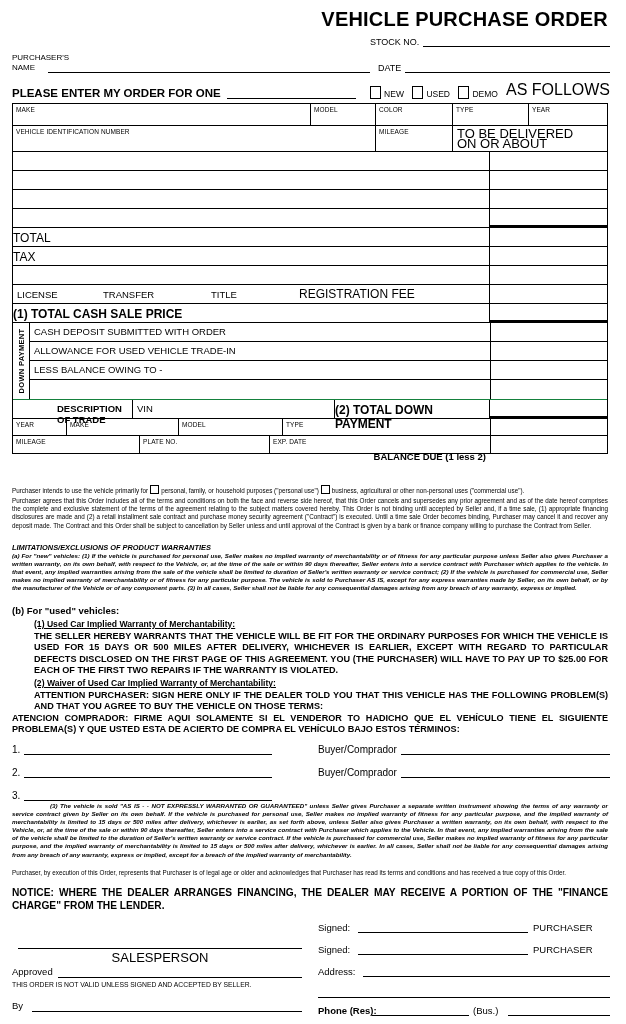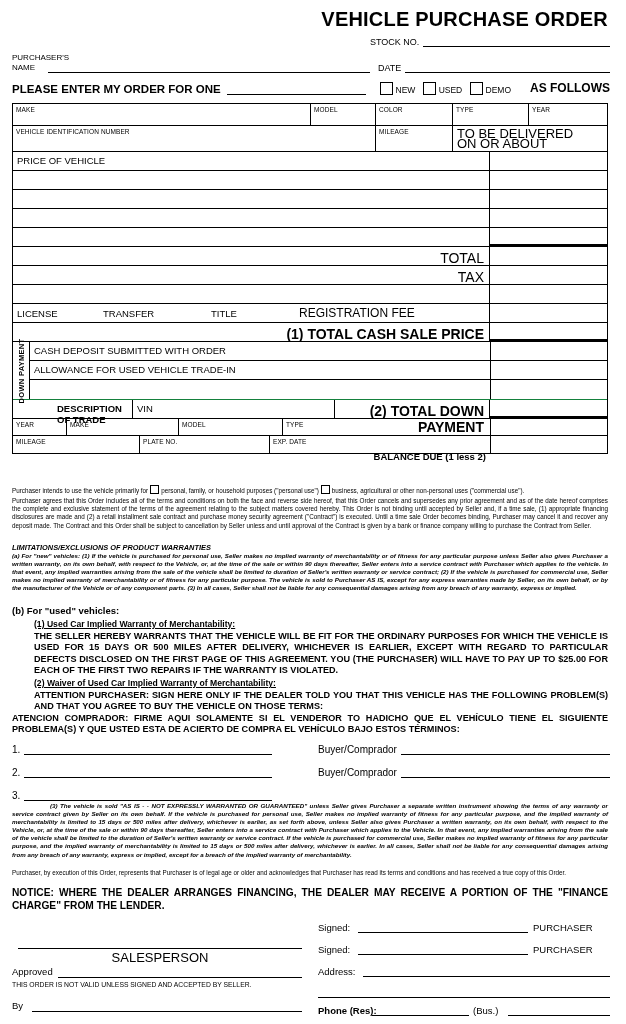--- a/index.html
+++ b/index.html
@@ -22,32 +22,32 @@
 
   .purch-lbl{position:absolute;left:12px;top:53px;font-size:8px;line-height:10px;}
   .purch-line{position:absolute;left:48px;top:72px;width:322px;border-bottom:1px solid #000;}
   .date-row{position:absolute;left:378px;top:63px;width:232px;display:flex;align-items:flex-end;font-size:9px;}
 
   .order-row{position:absolute;left:12px;top:81px;width:598px;display:flex;align-items:flex-end;}
   .order-row .big{font-size:11.5px;font-weight:bold;white-space:nowrap;}
   .order-row .orule{width:150px;border-bottom:1px solid #000;height:11px;margin:0 6px;}
   .cbx{width:11px;height:11px;border:1.2px solid #000;display:inline-block;margin:0 3px 0 8px;}
   .cb-lbl{font-size:8.5px;}
-  .asfollows{font-size:12px;font-weight:bold;margin-left:19px;white-space:nowrap;}
+  .asfollows{font-size:16px;font-weight:normal;margin-left:8px;white-space:nowrap;}
 
   
   .tbl{position:absolute;left:12px;top:103px;width:596px;border:1px solid #000;box-sizing:border-box;}
   .r{display:flex;border-bottom:1px solid #000;box-sizing:border-box;}
   .r:last-child{border-bottom:none;}
   .c{box-sizing:border-box;border-right:1px solid #000;position:relative;}
   .c:last-child{border-right:none;}
   .tiny{font-size:6.5px;padding:1.5px 0 0 3px;line-height:8px;letter-spacing:.1px;}
   .med{font-size:9.5px;padding:3px 0 0 4px;line-height:11px;}
   .amt{width:117px;flex:none;}
-  .lbl-r{font-size:14px;text-align:right;padding:3px 5px 0 0;}
+  .lbl-r{font-size:12px;padding:3px 5px 0 0;}
   .bold{font-weight:bold;}
   .h22{height:22px;}
   .h26{height:26px;}
   .h19{height:19px;}
   .h17{height:17px;}
   .thickbot{border-bottom:2px solid #000;}
 
   .dp{width:16px;flex:none;border-right:1px solid #000;position:relative;}
   .dp span{
     position:absolute;left:50%;top:50%;
@@ -145,26 +145,20 @@
       <div class="c" style="width:154px">
         <div class="med" style="font-size:13px;line-height:9.5px;padding-top:3px;">
           <span>TO BE DELIVERED</span><br>
           <span>ON OR ABOUT</span>
         </div>
         </div>
     </div>
 
     <div class="r h19">
       <div class="c" style="width:477px">
-        <div class="med">PRICE OF VEHICLE</div>
-        </div>
-      <div class="c amt"></div>
-    </div>
-    <div class="r h19">
-      <div class="c" style="width:477px">
         <div class="med"></div>
         </div>
       <div class="c amt"></div>
     </div>
     <div class="r h19">
       <div class="c" style="width:477px">
         <div class="med"></div>
         </div>
       <div class="c amt"></div>
     </div>
@@ -228,20 +222,26 @@
             <div class="med">CASH DEPOSIT SUBMITTED WITH ORDER</div>
             </div>
           <div class="c amt"></div>
         </div>
         <div class="r h19">
           <div class="c" style="width:461px">
             <div class="med">ALLOWANCE FOR USED VEHICLE TRADE-IN</div>
             </div>
           <div class="c amt"></div>
         </div>
+        <div class="r h19">
+          <div class="c" style="width:461px">
+            <div class="med">LESS BALANCE OWING TO -</div>
+            </div>
+          <div class="c amt"></div>
+        </div>
         <div class="r h19" style="border-bottom:none;">
           <div class="c" style="width:461px">
             <div class="med"></div>
             </div>
           <div class="c amt"></div>
         </div>
       </div>
     </div>
 
     <div class="r h19">

